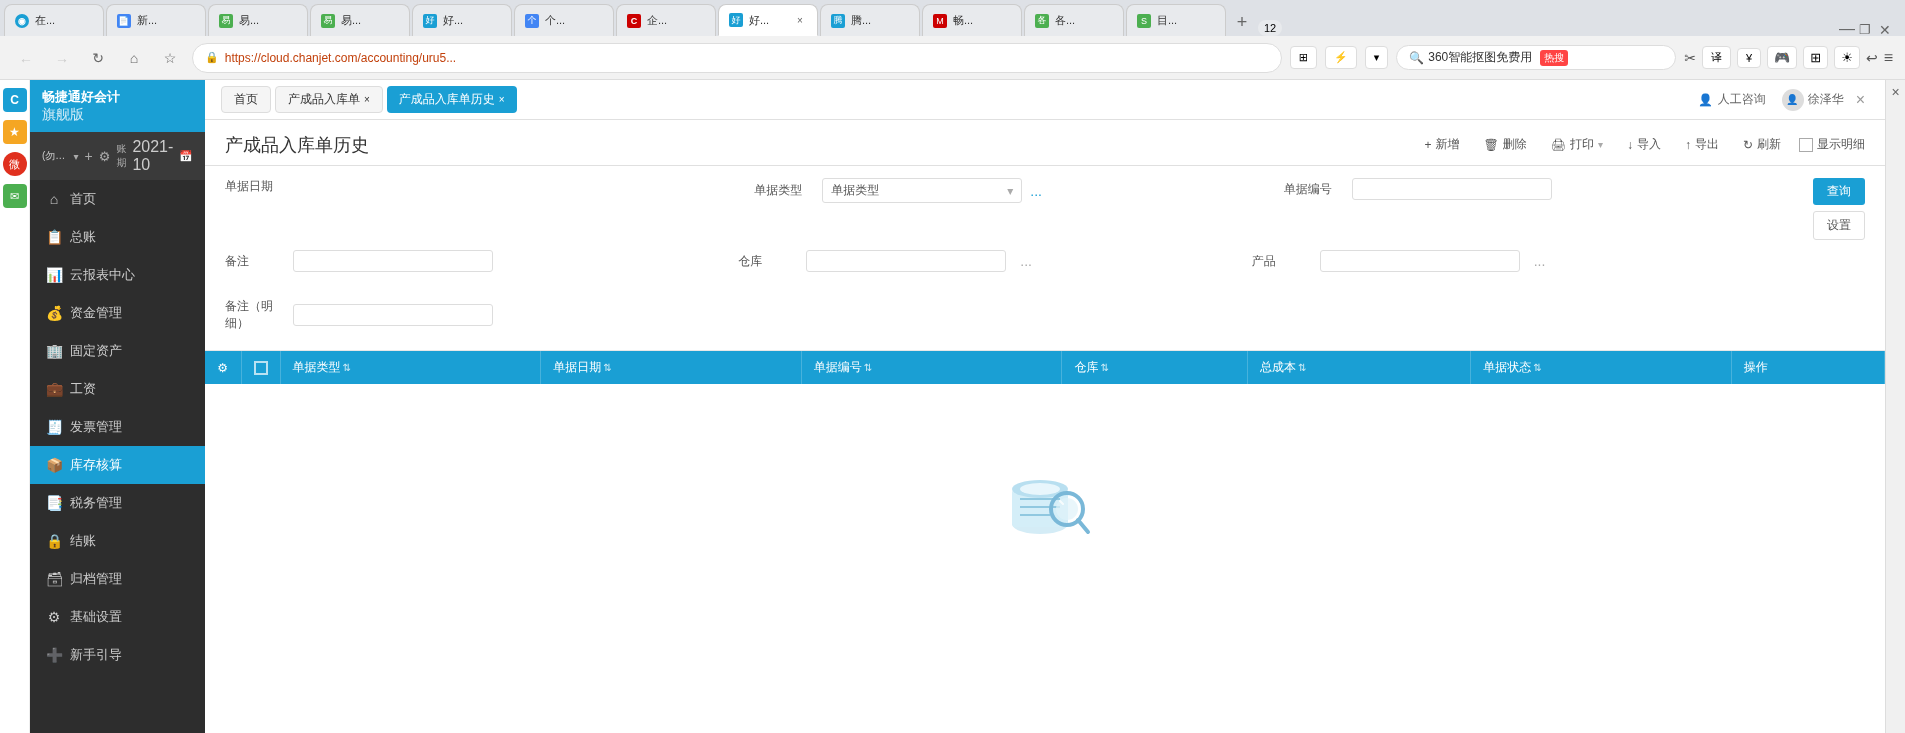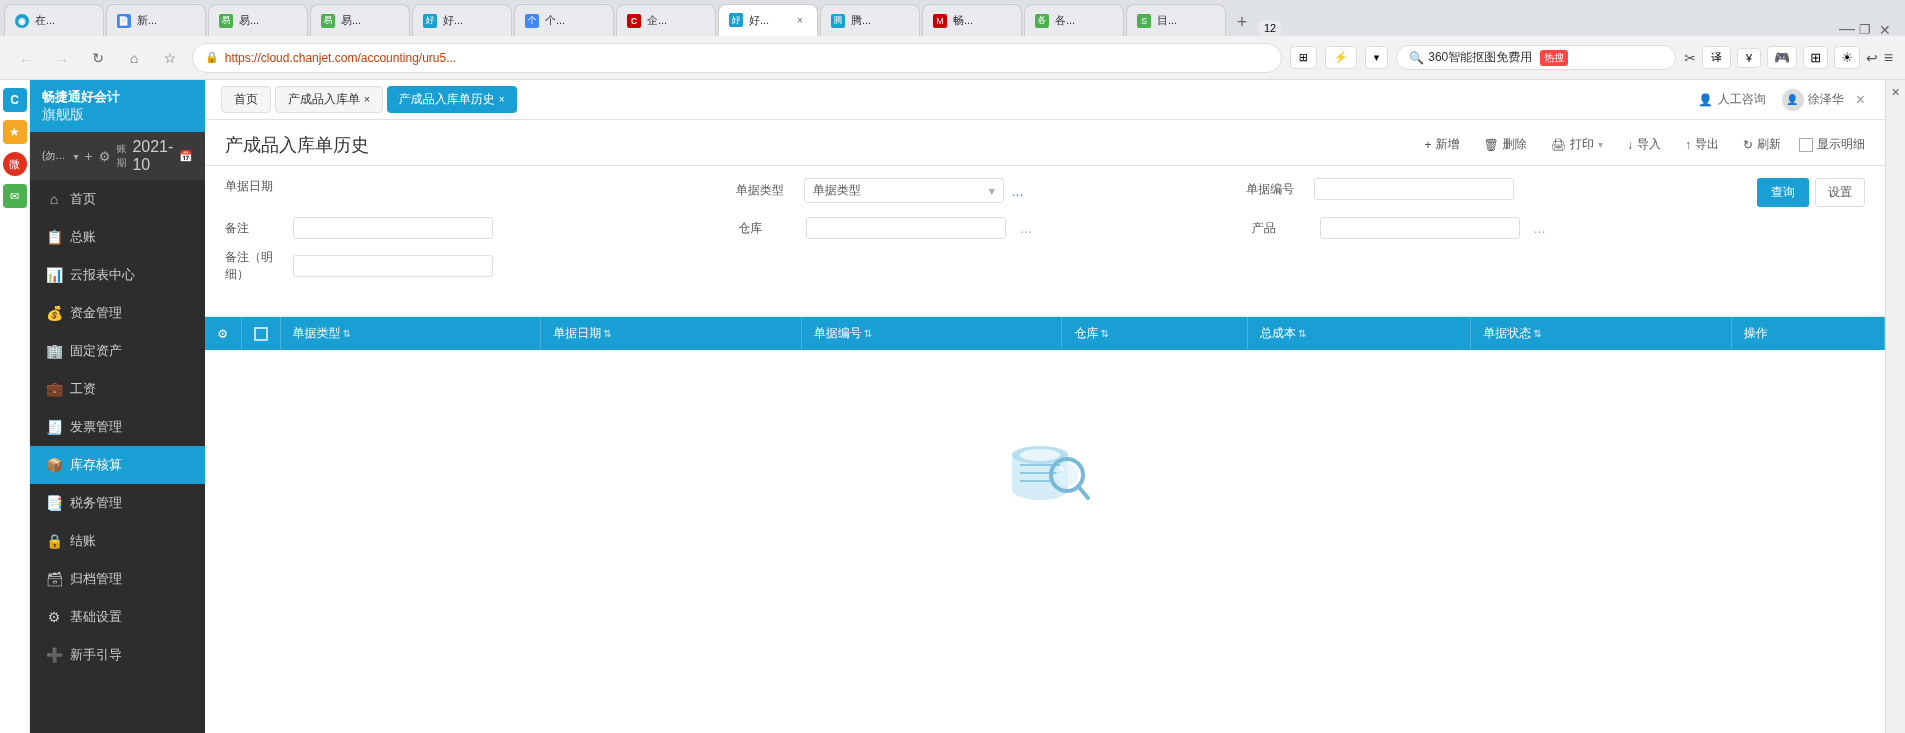--- a/index.html
+++ b/index.html
@@ -92,21 +92,21 @@
     
     .query-btn { background: #1a9fd4; color: #fff; border: none; border-radius: 3px; padding: 5px 14px; font-size: 12px; cursor: pointer; }
     .setting-btn { background: #fff; color: #555; border: 1px solid #ddd; border-radius: 3px; padding: 5px 12px; font-size: 12px; cursor: pointer; }
 
     
     ::-webkit-scrollbar { width: 6px; height: 6px; }
     ::-webkit-scrollbar-track { background: #f1f1f1; }
     ::-webkit-scrollbar-thumb { background: #ccc; border-radius: 3px; }
     .user-avatar { width: 22px; height: 22px; border-radius: 50%; background: #ddd; display: flex; align-items: center; justify-content: center; font-size: 10px; color: #666; }
 
-    .query-btns { display: flex; flex-direction: row; gap: 6px; margin-left: 20px; }
+    .query-btns { display: flex; flex-direction: column; gap: 6px; margin-left: 20px; }
   </style>
 </head>
 <body>
 
 <div class="browser-frame">
 
   <div class="tab-bar">
 
     <div class="tab" style="background:#e8eaed;">
       <div class="tab-favicon" style="background:#1a9fd4; border-radius:50%; display:flex;align-items:center;justify-content:center; color:#fff; font-size:9px; font-weight:bold;">◉</div>
@@ -364,39 +364,39 @@
           <div style="display:flex;align-items:center;gap:8px;flex:1;margin-left:20px;">
             <span class="filter-label">单据编号</span>
             <input class="filter-input" type="text" style="min-width: 200px;">
           </div>
           <div class="query-btns" style="margin-left:20px;">
             <button class="query-btn">查询</button>
             <button class="setting-btn">设置</button>
           </div>
         </div>
 
-        <div style="display:flex;align-items:center;gap:0;margin-bottom:10px;">
+        <div style="display:flex;align-items:center;gap:0;margin-bottom:26px;">
           <div style="display:flex;align-items:center;gap:8px;flex:1;">
             <span class="filter-label">备注</span>
             <input class="filter-input" type="text" style="min-width: 200px;">
           </div>
           <div style="display:flex;align-items:center;gap:8px;flex:1;margin-left:20px;">
             <span class="filter-label">仓库</span>
             <input class="filter-input" type="text" style="min-width: 200px;">
             <span class="filter-dots">...</span>
           </div>
           <div style="display:flex;align-items:center;gap:8px;flex:1;margin-left:20px;">
             <span class="filter-label">产品</span>
             <input class="filter-input" type="text" style="min-width: 200px;">
             <span class="filter-dots">...</span>
           </div>
           <div style="width:120px;"></div>
         </div>
 
-        <div style="display:flex;align-items:center;gap:0;margin-bottom:21px;">
+        <div style="display:flex;align-items:center;gap:0;margin-bottom:6px;">
           <div style="display:flex;align-items:center;gap:8px;flex:1;">
             <span class="filter-label">备注（明细）</span>
             <input class="filter-input" type="text" style="min-width: 200px;">
           </div>
         </div>
 
       </div>
 
       <div class="table-container">
         <table class="data-table">

